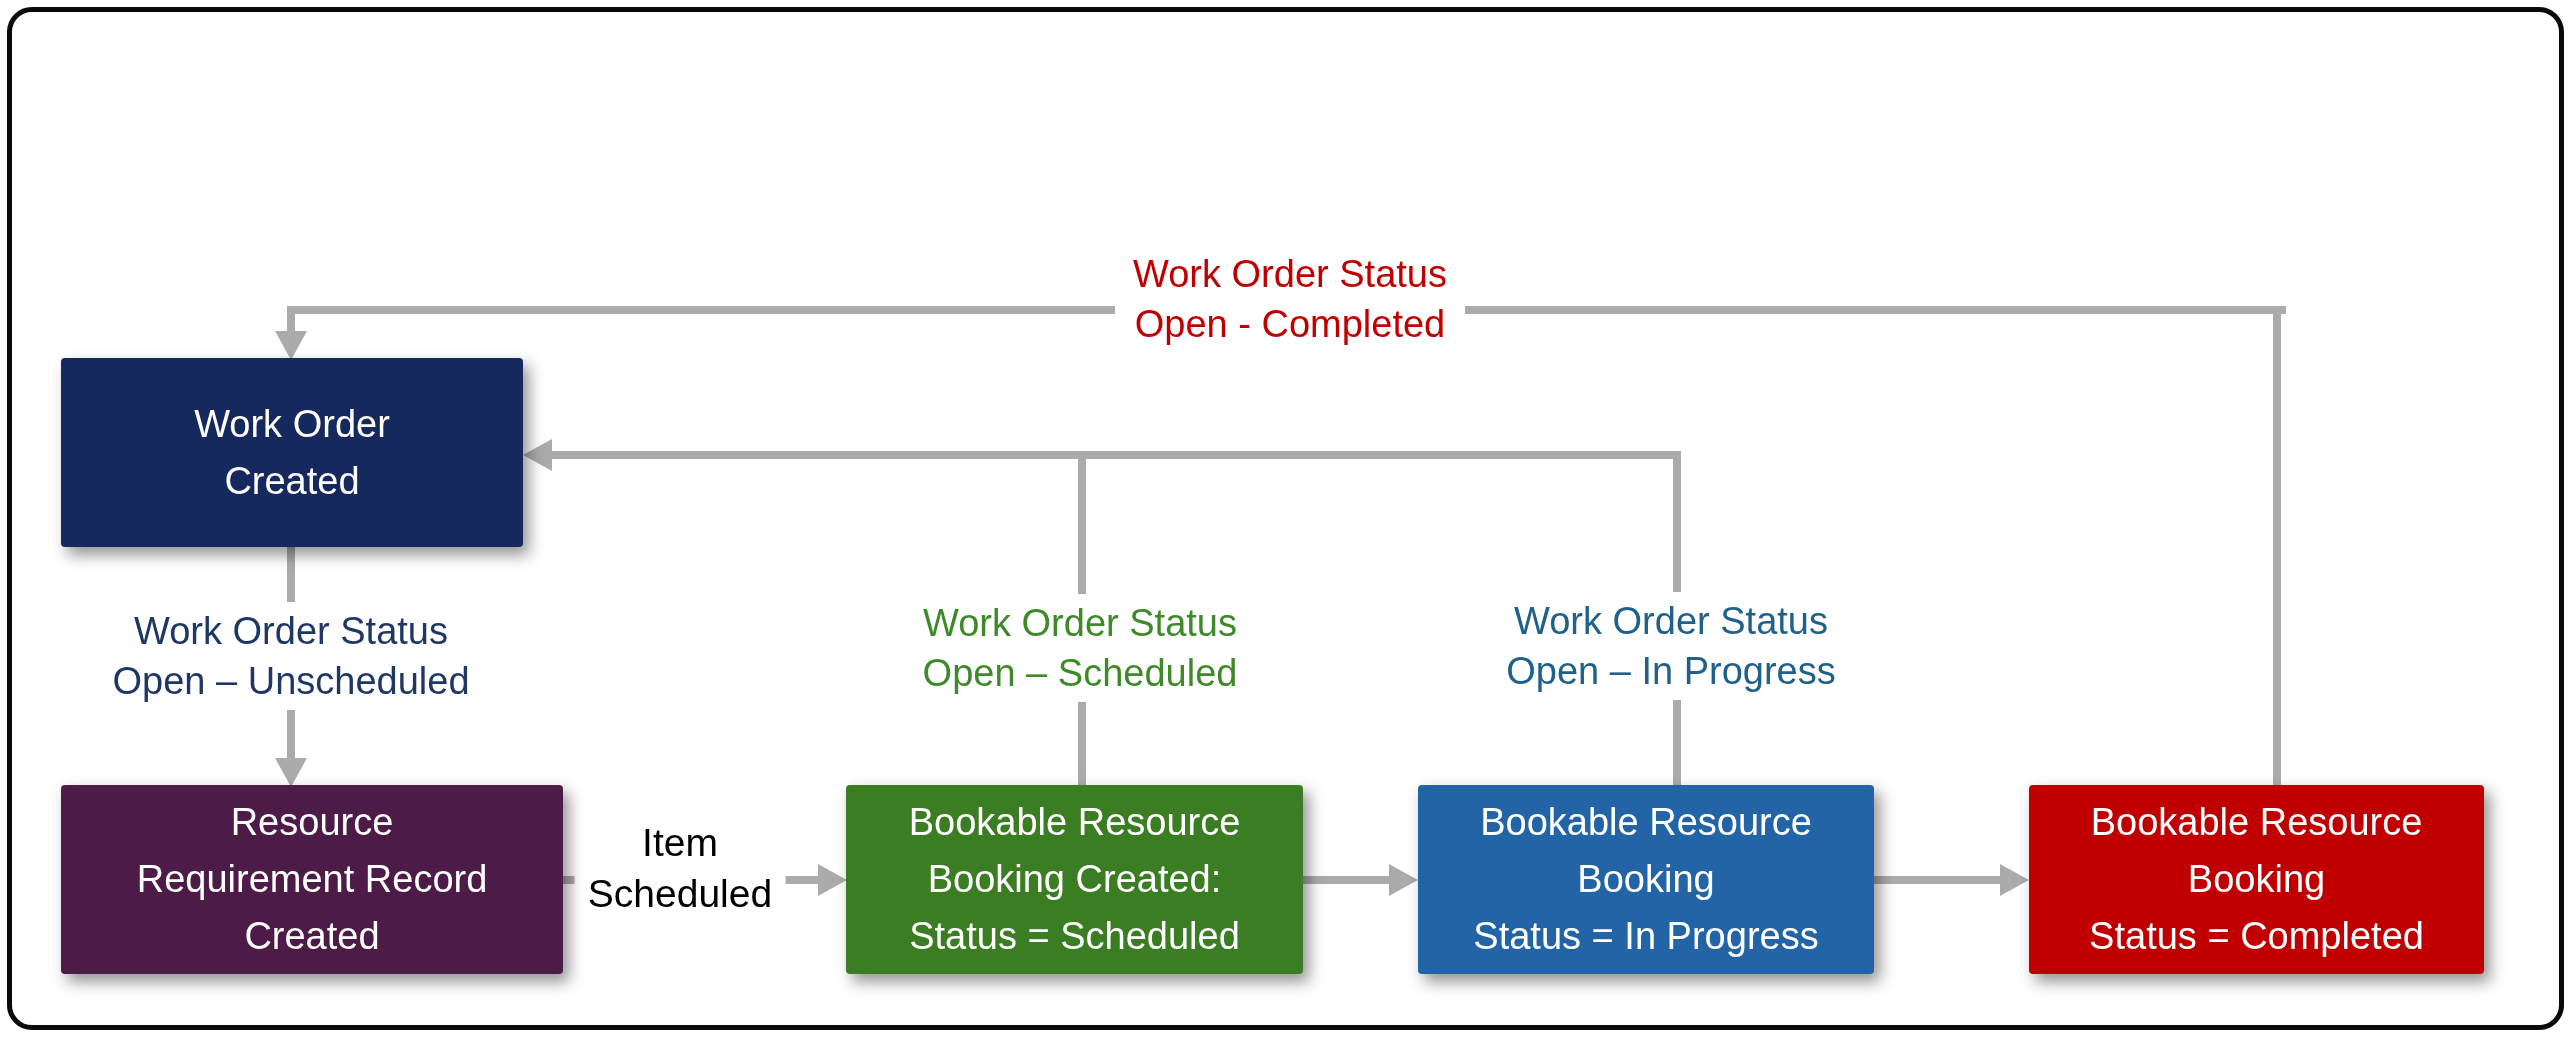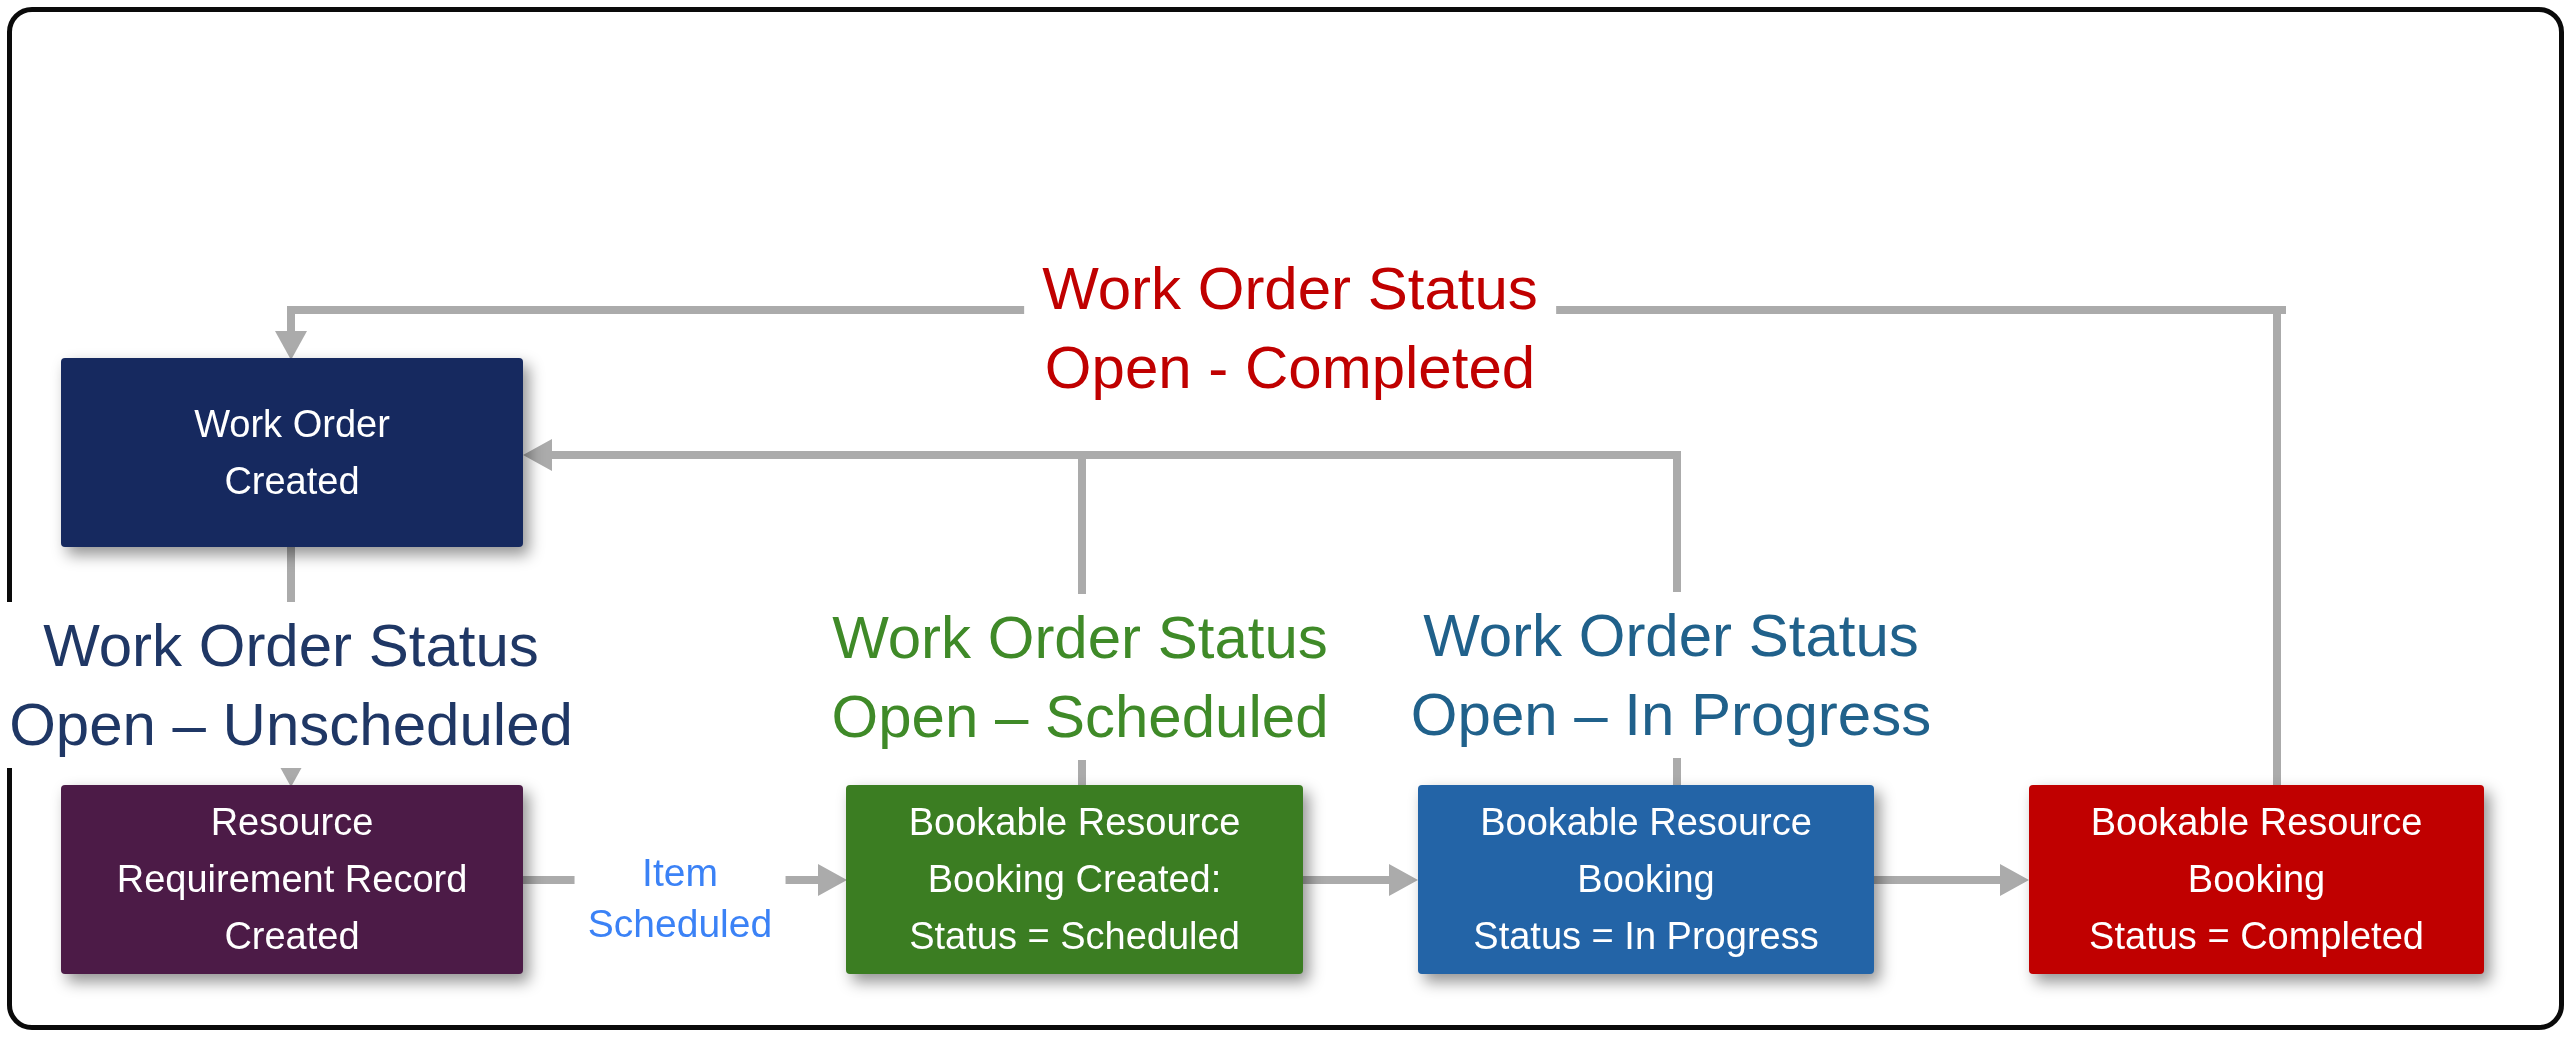--- a/index.html
+++ b/index.html
@@ -13,21 +13,21 @@
   .seg{position:absolute;background:#ABABAB;z-index:1;}
   .arr{position:absolute;width:0;height:0;z-index:1;}
   .arr-down{border-left:16.3px solid transparent;border-right:16.3px solid transparent;border-top:29px solid #ABABAB;}
   .arr-left{border-top:16.3px solid transparent;border-bottom:16.3px solid transparent;border-right:29px solid #ABABAB;}
   .arr-right{border-top:16.3px solid transparent;border-bottom:16.3px solid transparent;border-left:29px solid #ABABAB;}
   
   .node{position:absolute;border-radius:4px;color:#ffffff;display:flex;align-items:center;justify-content:center;
         text-align:center;font-size:38px;line-height:1.5;white-space:pre-line;z-index:3;
         box-shadow:6px 7.2px 14.5px rgba(0,0,0,0.42);}
   
-  .elabel{position:absolute;transform:translateX(-50%);text-align:center;font-size:60px;line-height:1.32;
+  .elabel{position:absolute;transform:translateX(-50%);text-align:center;font-size:38px;line-height:1.32;
           white-space:pre-line;background:#ffffff;padding:3.6px 18px;z-index:2;}
   .elabel.small{font-size:39px;line-height:1.3;padding:2.4px 13.3px;}
 </style>
 </head>
 <body>
 
 <div id="canvas">
   <div class="frame"></div>
 
 
@@ -54,26 +54,26 @@
   <div class="arr arr-right" style="left: 2000px; top: 864px; border-left-color: rgb(171, 171, 171);"></div>
 
   <div class="elabel" style="left: 1290px; top: 245px; color: rgb(192, 0, 0);">Work Order Status
 Open - Completed</div>
   <div class="elabel" style="left: 291px; top: 602px; color: rgb(31, 55, 101);">Work Order Status
 Open – Unscheduled</div>
   <div class="elabel" style="left: 1080px; top: 594px; color: rgb(63, 138, 40);">Work Order Status
 Open – Scheduled</div>
   <div class="elabel" style="left: 1671px; top: 592px; color: rgb(32, 97, 139);">Work Order Status
 Open – In Progress</div>
-  <div class="elabel small" style="left: 680px; top: 846px; color: #3b82f6;">Item
+  <div class="elabel small" style="left: 680px; top: 816px; color: #000000;">Item
 Scheduled</div>
 
   <div class="node" style="left: 61px; top: 358px; width: 462px; height: 189px; background-color: rgb(22, 41, 95);">Work Order
 Created</div>
-  <div class="node" style="left: 61px; top: 785px; width: 462px; height: 189px; background-color: rgb(76, 27, 71);">Resource
+  <div class="node" style="left: 61px; top: 785px; width: 502px; height: 189px; background-color: rgb(76, 27, 71);">Resource
 Requirement Record
 Created</div>
   <div class="node" style="left: 846px; top: 785px; width: 457px; height: 189px; background-color: rgb(59, 125, 34);">Bookable Resource
 Booking Created:
 Status = Scheduled</div>
   <div class="node" style="left: 1418px; top: 785px; width: 456px; height: 189px; background-color: rgb(35, 100, 167);">Bookable Resource
 Booking
 Status = In Progress</div>
   <div class="node" style="left: 2029px; top: 785px; width: 455px; height: 189px; background-color: rgb(192, 0, 0);">Bookable Resource
 Booking

